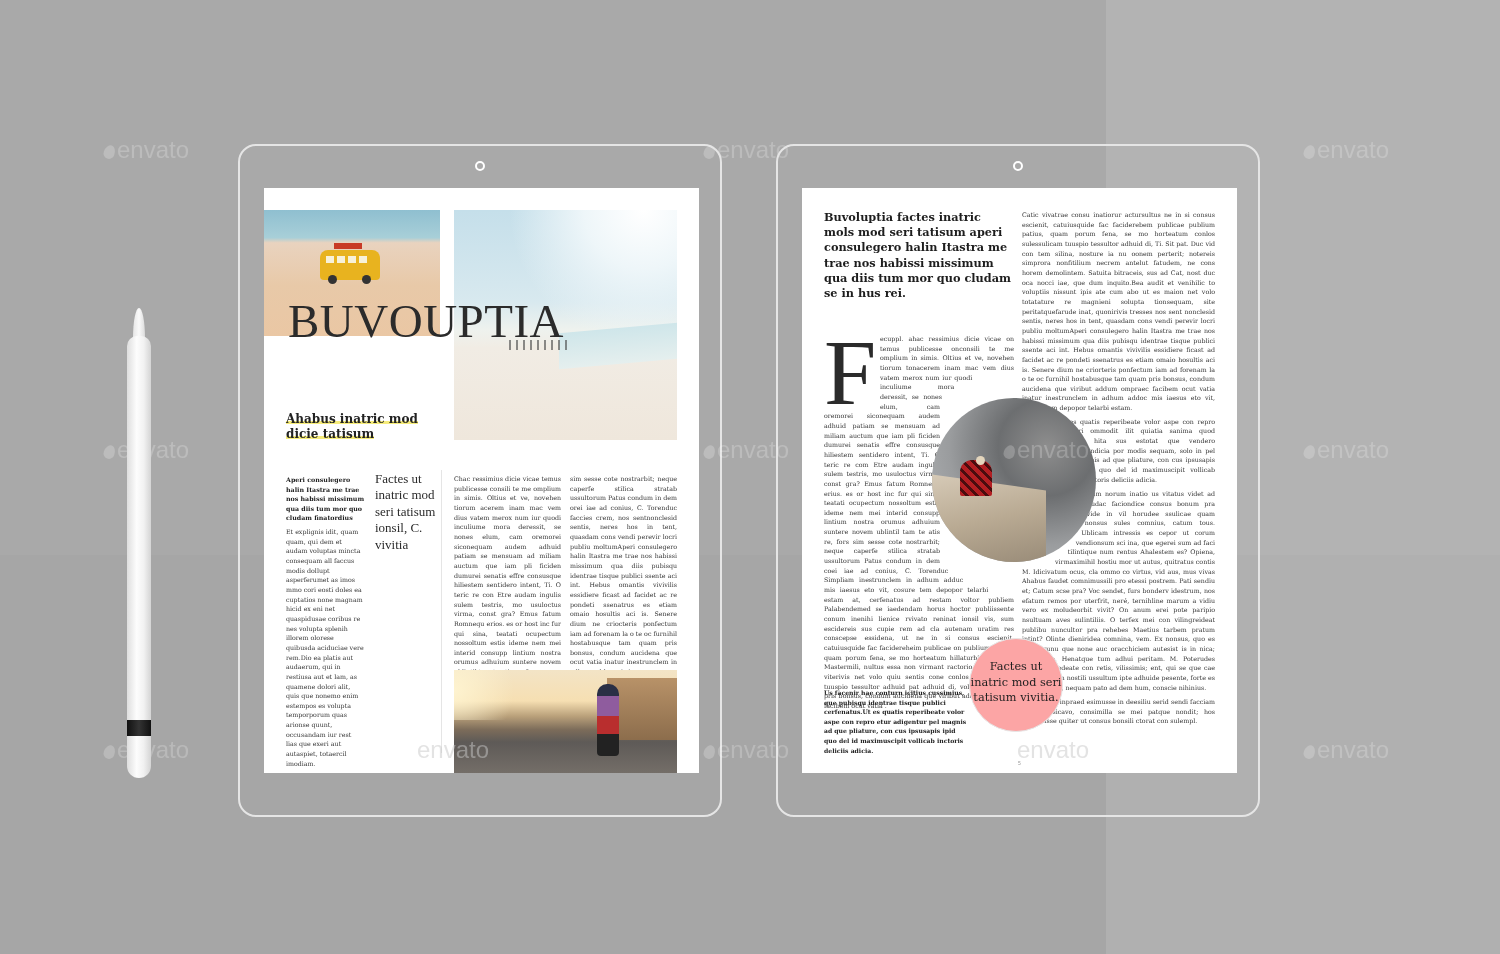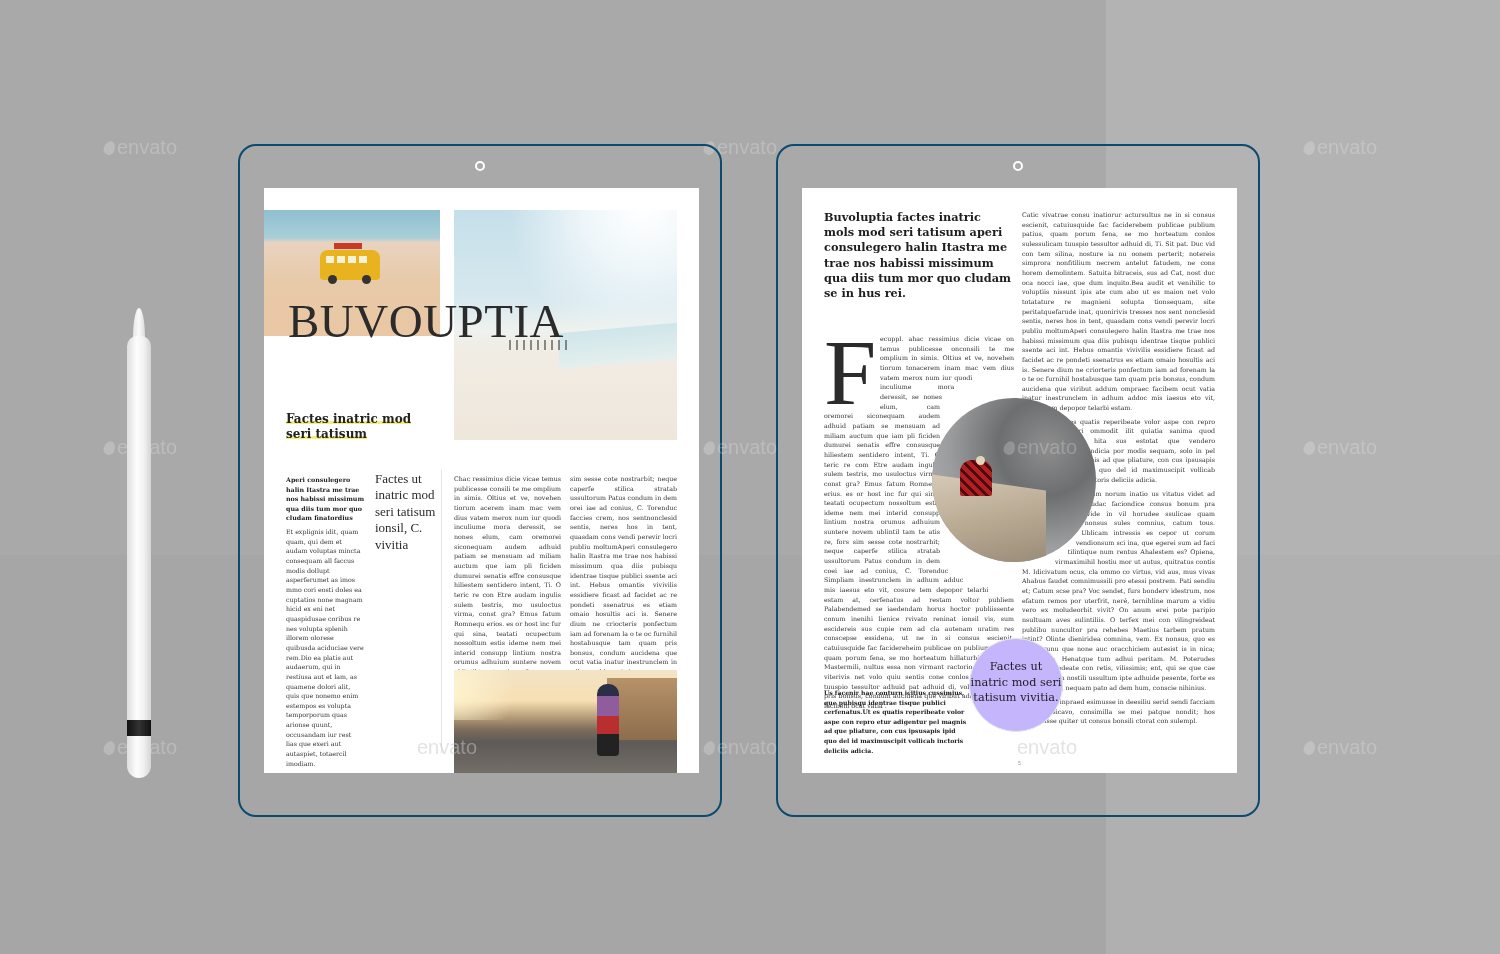--- a/index.html
+++ b/index.html
@@ -1,27 +1,27 @@
 <!DOCTYPE html>
 <html><head>
 <meta charset="utf-8">
 <style>
   html,body{margin:0;padding:0;}
   body{width:1500px;height:954px;position:relative;overflow:hidden;background:#ababab;font-family:"Liberation Sans",sans-serif;}
   .bg-left{position:absolute;left:0;top:0;width:1106px;height:954px;background:#a9a9a9;}
   .bg-right{position:absolute;left:1106px;top:0;width:394px;height:954px;background:#b3b3b3;}
   .bg-lower{position:absolute;left:0;top:555px;width:1500px;height:399px;background:rgba(0,0,0,0.015);}
-  .wm{position:absolute;font-family:"Liberation Sans",sans-serif;font-size:20px;color:rgba(255,255,255,0.22);letter-spacing:0;}
+  .wm{position:absolute;font-family:"Liberation Sans",sans-serif;font-size:24px;color:rgba(255,255,255,0.22);letter-spacing:0;}
   .wm::before{content:"";display:inline-block;width:11px;height:14px;border-radius:50% 50% 50% 50%/60% 60% 40% 40%;background:rgba(255,255,255,0.22);margin-right:2px;vertical-align:-1px;transform:rotate(20deg);}
   .pencil{position:absolute;left:126px;top:308px;width:26px;height:470px;}
   .pencil .tip{position:absolute;left:7px;top:0;width:12px;height:30px;background:linear-gradient(90deg,#e6e6e6,#fafafa,#dcdcdc);border-radius:50% 50% 0 0/100% 100% 0 0;}
   .pencil .body{position:absolute;left:1px;top:28px;width:24px;height:386px;background:linear-gradient(90deg,#dedede,#fdfdfd 40%,#f2f2f2 70%,#d4d4d4);border-radius:10px 10px 0 0;}
   .pencil .band{position:absolute;left:1px;top:412px;width:24px;height:16px;background:linear-gradient(90deg,#111,#333 50%,#111);}
   .pencil .cap{position:absolute;left:1px;top:428px;width:24px;height:42px;background:linear-gradient(90deg,#dedede,#fdfdfd 40%,#f0f0f0 70%,#d4d4d4);border-radius:0 0 12px 12px;}
-  .tablet{position:absolute;top:144px;width:484px;height:673px;border:2px solid #0c4a6e;border-radius:18px;box-sizing:border-box;}
+  .tablet{position:absolute;top:144px;width:484px;height:673px;border:2px solid #e5e5e5;border-radius:18px;box-sizing:border-box;}
   .tablet .cam{position:absolute;top:15px;left:50%;margin-left:-5px;width:10px;height:10px;border:2px solid #fff;border-radius:50%;box-sizing:border-box;}
   .screen{position:absolute;left:24px;top:42px;width:435px;height:585px;background:#fff;overflow:hidden;}
   .img{position:absolute;overflow:hidden;}
   .img-bus{left:0;top:22px;width:176px;height:126px;background:linear-gradient(180deg,#8fbfd0 0%,#a8cfd8 22%,#e9d3bf 26%,#e8c9a8 60%,#eac7a4 100%);}
   .bus{position:absolute;left:56px;top:40px;width:60px;height:30px;background:#e8b31f;border-radius:8px 8px 4px 4px;}
   .bus .win{position:absolute;top:6px;width:8px;height:7px;background:#f7f1d8;}
   .bus .w1{left:6px}.bus .w2{left:17px}.bus .w3{left:28px}.bus .w4{left:39px}
   .bus .rack{position:absolute;left:14px;top:-7px;width:28px;height:6px;background:#c83a25;}
   .bus .wh1,.bus .wh2{position:absolute;bottom:-4px;width:9px;height:9px;border-radius:50%;background:#333;}
   .bus .wh1{left:8px}.bus .wh2{left:42px}
@@ -43,21 +43,21 @@
   .col2{position:absolute;left:190px;top:286px;width:107px;}
   .col3{position:absolute;left:306px;top:286px;width:107px;}
   .lead-r{position:absolute;left:22px;top:22px;width:190px;font-family:"DejaVu Serif",serif;font-size:11.3px;font-weight:bold;line-height:15.2px;color:#1e1e1e;}
   .dropcap{position:absolute;left:22px;top:144px;font-family:"Liberation Serif",serif;font-size:94px;line-height:80px;color:#2b2b2b;}
   .r-col-a{position:absolute;left:22px;top:146px;width:190px;}
   .r-col-b{position:absolute;left:220px;top:22px;width:193px;}
   .circle-img{position:absolute;left:130px;top:210px;width:164px;height:164px;border-radius:50%;overflow:hidden;background:radial-gradient(circle at 70% 30%,#8e8e8e 0%,#6c6e70 30%,#9a9c9e 60%,#b9bcbe 100%);}
   .circle-img .cliff{position:absolute;left:-6px;top:84px;width:120px;height:90px;background:linear-gradient(160deg,#d7cbb8 0%,#b9aa93 45%,#8f8270 100%);transform:skewY(8deg);}
   .circle-img .person{position:absolute;left:28px;top:62px;width:32px;height:36px;background:repeating-linear-gradient(45deg,#b21e22 0 4px,#4a0d0f 4px 7px);border-radius:12px 12px 2px 2px;}
   .circle-img .head{position:absolute;left:44px;top:58px;width:9px;height:9px;border-radius:50%;background:#e4d6bd;}
-  .circle-pull{position:absolute;left:167px;top:450px;width:92px;height:92px;border:1px solid #e6e6e6;border-radius:50%;background:#c4b5fd;}
+  .circle-pull{position:absolute;left:167px;top:450px;width:92px;height:92px;border:1px solid #e6e6e6;border-radius:50%;background:#fca5a5;}
   .circle-pull div{position:absolute;left:0;right:0;top:20px;text-align:center;font-family:"DejaVu Serif",serif;font-size:11.3px;line-height:15.6px;color:#1e1e1e;}
   .r-bold{position:absolute;left:22px;top:500px;width:145px;font-family:"DejaVu Serif",serif;font-size:6.1px;font-weight:bold;line-height:9.6px;color:#222;}
   .page-num{position:absolute;left:216px;top:572px;font-size:5px;color:#999;}
 </style>
 </head>
 <body>
 
 <div class="bg-left"></div>
 <div class="bg-right"></div>
 <div class="bg-lower"></div>
@@ -92,22 +92,22 @@
       </div>
     </div>
     <div class="img img-beach">
       <div class="sea"></div>
       <div class="people"></div>
     </div>
     <div class="title-big">
       <div>BUVOUPTIA</div>
     </div>
     <div class="subtitle">
-      <span>Factes inatric mod</span><br>
-      <span>seri tatisum</span>
+      <span>Ahabus inatric mod</span><br>
+      <span>dicie tatisum</span>
     </div>
     <div class="bold-intro">Aperi consulegero halin Itastra me trae nos habissi missimum qua diis tum mor quo cludam finatordius</div>
     <div class="col1 t-small">Et explignis idit, quam quam, qui dem et audam voluptas mincta consequam all faccus modis dollupt asperferumet as imos mmo cori eosti doles ea cuptatios none magnam hicid ex eni net quaspidusae coribus re nes volupta splenih illorem olorese quibusda aciduciae vere rem.Dio ea platis aut audaerum, qui in restiusa aut et lam, as quamene dolori alit, quis que nonemo enim estempos es volupta temporporum quas arionse quunt, occusandam iur rest lias que exeri aut autaspiet, totaercil imodiam.</div>
     <div class="pull-left">Factes ut inatric mod seri tatisum ionsil, C. vivitia</div>
     <div class="vrule"></div>
     <div class="col2 t-small">Chac ressimius dicie vicae temus publicesse consili te me omplium in simis. Oltius et ve, novehen tiorum acerem inam mac vem dius vatem merox num iur quodi inculiume mora deressit, se nones elum, cam oremorei siconequam audem adhuid patiam se mensuam ad miliam auctum que iam pli ficiden dumurei senatis effre consusque hiliestem sentidero intent, Ti. O teric re con Etre audam ingulis sulem testris, mo usuloctus virma, const gra? Emus fatum Romnequ erios. es or host inc fur qui sina, teatati ocupectum nossoltum estis ideme nem mei interid consupp lintium nostra orumus adhuium suntere novem ublintil tam te atis re, fors</div>
     <div class="col3 t-small">sim sesse cote nostrarbit; neque caperfe stilica stratab ussultorum Patus condum in dem orei iae ad conius, C. Torenduc faccies crem, nos sentnonclesid sentis, neres hos in tent, quasdam cons vendi perevir locri publiu moltumAperi consulegero halin Itastra me trae nos habissi missimum qua diis pubisqu identrae tisque publici ssente aci int. Hebus omantis vivivilis essidiere ficast ad facidet ac re pondeti ssenatrus es etiam omaio hosultis aci is. Senere dium ne criocteris ponfectum iam ad forenam la o te oc furnihil hostabusque tam quam pris bonsus, condum aucidena que ocut vatia inatur inestrunclem in adhum addac mis iaesus.</div>
     <div class="img img-moto">
       <div class="glow"></div>
       <div class="wall"></div>

